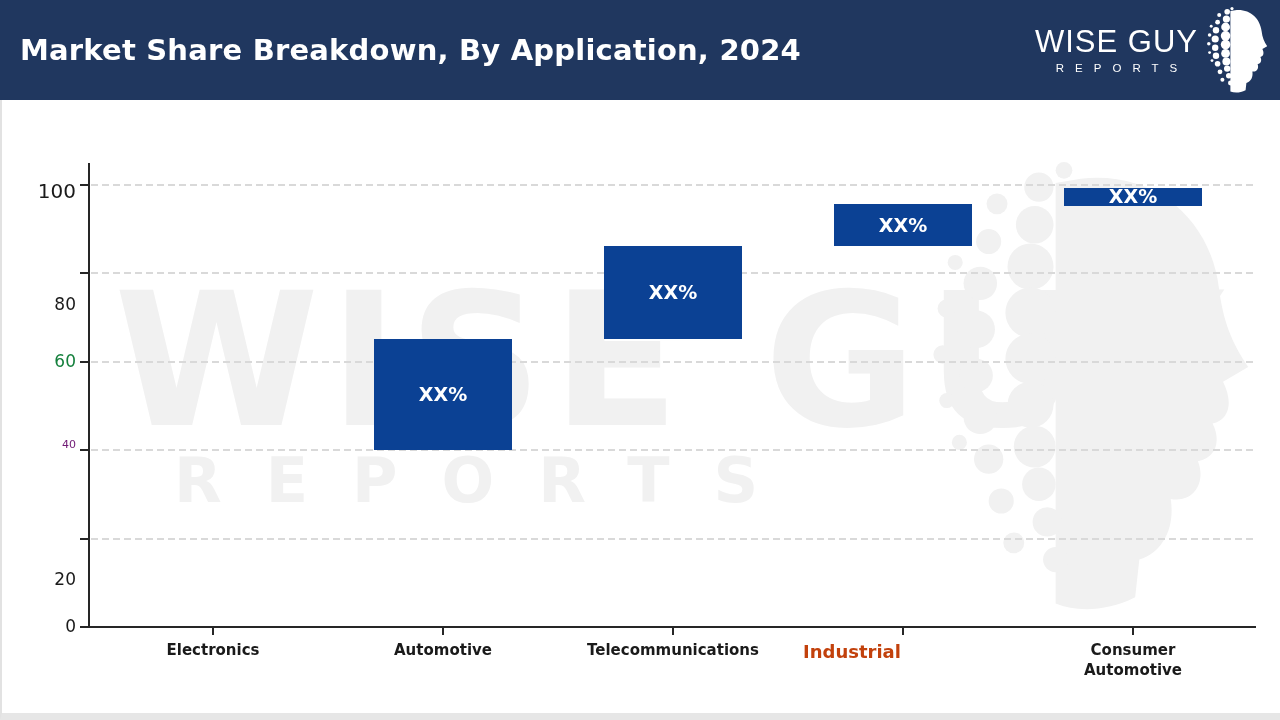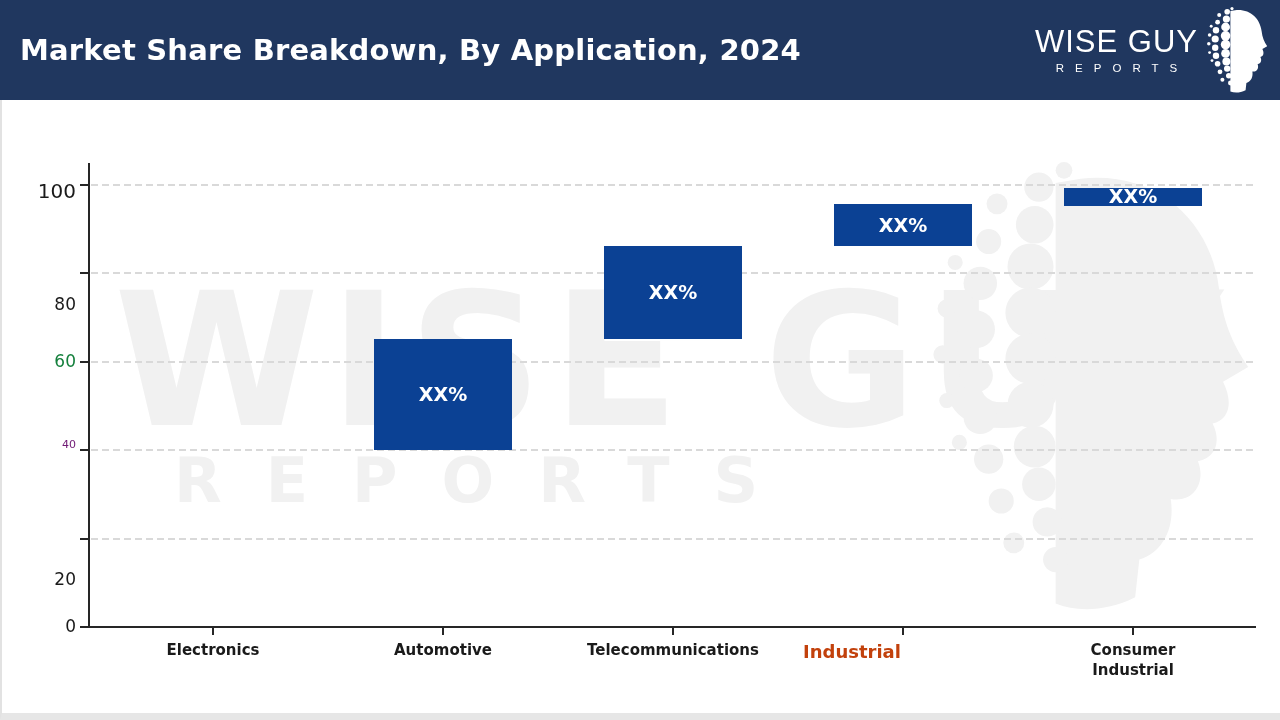--- a/index.html
+++ b/index.html
@@ -152,17 +152,17 @@
         <div style="position: absolute; left: 832px; top: 104.4px; width: 138px; height: 42px; background: rgb(11, 65, 148); display: flex; align-items: center; justify-content: center; overflow: visible; z-index: 4;">
           <div style="color: rgb(255, 255, 255); font-weight: bold; font-size: 19px; line-height: 1; white-space: nowrap; z-index: 5;">XX%</div>
         </div>
         <div style="position: absolute; left: 900px; top: 528px; width: 2px; height: 7px; background: rgb(38, 38, 38); z-index: 3;"></div>
         <div style="position: absolute; left: 801px; top: 540px; width: 200px; text-align: left; font-weight: bold; font-size: 18px; color: #c2410c; white-space: pre-line; line-height: 1.35; z-index: 3;">Industrial</div>
         <div style="position: absolute; left: 1062px; top: 87.6px; width: 138px; height: 18.1px; background: rgb(11, 65, 148); display: flex; align-items: center; justify-content: center; overflow: visible; z-index: 4;">
           <div style="color: rgb(255, 255, 255); font-weight: bold; font-size: 19px; line-height: 1; white-space: nowrap; z-index: 5;">XX%</div>
         </div>
         <div style="position: absolute; left: 1130px; top: 528px; width: 2px; height: 7px; background: rgb(38, 38, 38); z-index: 3;"></div>
         <div style="position: absolute; left: 1031px; top: 540px; width: 200px; text-align: center; font-weight: bold; font-size: 15px; color: rgb(26, 26, 26); white-space: pre-line; line-height: 1.35; z-index: 3;">Consumer
-Industrial</div>
+Automotive</div>
       </div>
   </div>
 
 </div>
 
 </body></html>

